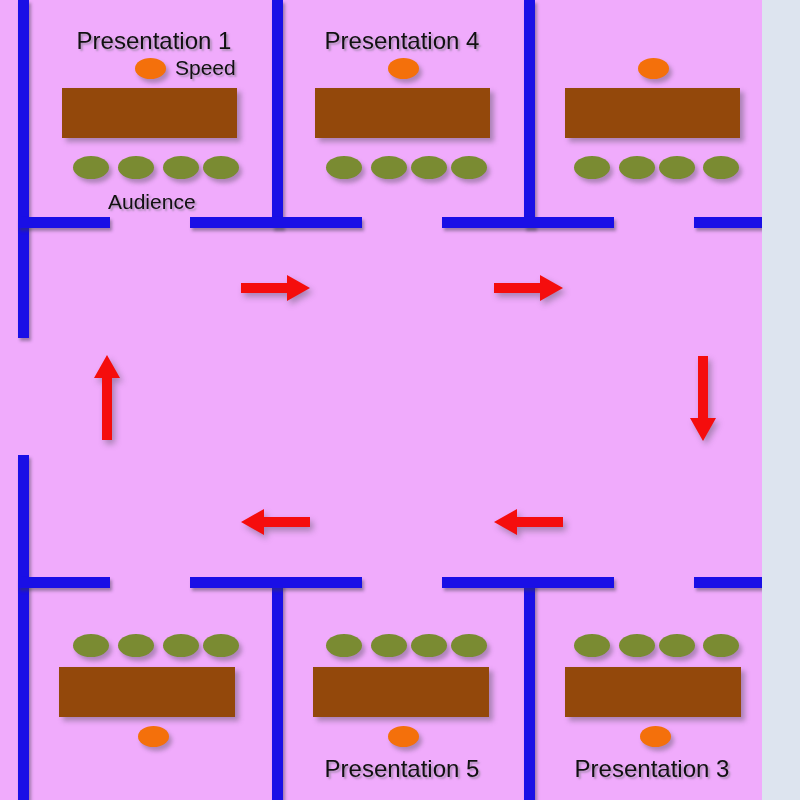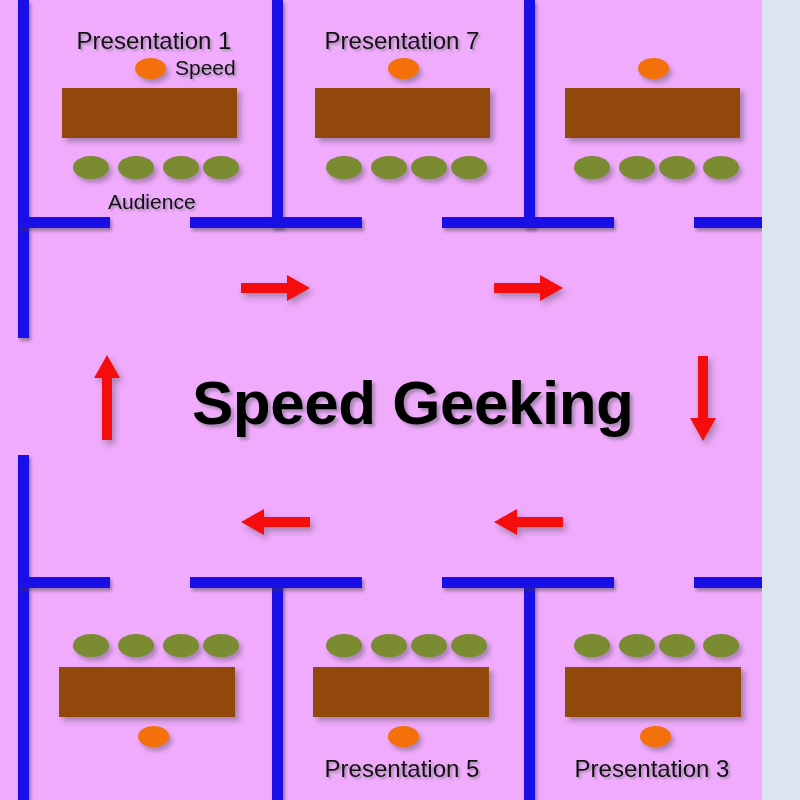--- a/index.html
+++ b/index.html
@@ -111,21 +111,21 @@
   <div class="room-label" style="left:74px; top:27px; width:160px;">Presentation 1</div>
   <div class="expert-dot" style="left:135px; top:58px;"></div>
   <div class="small-label" style="left:175px; top:56px;">Speed</div>
   <div class="table-rect" style="left:62px; top:88px; width:175px; height:50px;"></div>
   <div class="audience-dot" style="left:73px; top:156px;"></div>
   <div class="audience-dot" style="left:118px; top:156px;"></div>
   <div class="audience-dot" style="left:163px; top:156px;"></div>
   <div class="audience-dot" style="left:203px; top:156px;"></div>
   <div class="small-label" style="left:108px; top:190px;">Audience</div>
 
-  <div class="room-label" style="left:322px; top:27px; width:160px;">Presentation 7</div>
+  <div class="room-label" style="left:322px; top:27px; width:160px;">Presentation 4</div>
   <div class="expert-dot" style="left:388px; top:58px;"></div>
   <div class="table-rect" style="left:315px; top:88px; width:175px; height:50px;"></div>
   <div class="audience-dot" style="left:326px; top:156px;"></div>
   <div class="audience-dot" style="left:371px; top:156px;"></div>
   <div class="audience-dot" style="left:411px; top:156px;"></div>
   <div class="audience-dot" style="left:451px; top:156px;"></div>
 
   <div class="expert-dot" style="left:638px; top:58px;"></div>
   <div class="table-rect" style="left:565px; top:88px; width:175px; height:50px;"></div>
   <div class="audience-dot" style="left:574px; top:156px;"></div>
@@ -149,21 +149,20 @@
   <div class="room-label" style="left:322px; top:755px; width:160px;">Presentation 5</div>
 
   <div class="audience-dot" style="left:574px; top:634px;"></div>
   <div class="audience-dot" style="left:619px; top:634px;"></div>
   <div class="audience-dot" style="left:659px; top:634px;"></div>
   <div class="audience-dot" style="left:703px; top:634px;"></div>
   <div class="table-rect" style="left:565px; top:667px; width:176px; height:50px;"></div>
   <div class="expert-dot" style="left:640px; top:726px;"></div>
   <div class="room-label" style="left:572px; top:755px; width:160px;">Presentation 3</div>
 
-  <div class="big-title" style="left:192px; top:367px;">Speed Geeking</div>
 
   <svg class="arrow" style="left:241px; top:274px;" width="70" height="28" viewBox="0 0 70 28">
     <polygon points="0,9 46,9 46,1 69,14 46,27 46,19 0,19" fill="#f50d0d"></polygon>
   </svg>
 
   <svg class="arrow" style="left:494px; top:274px;" width="70" height="28" viewBox="0 0 70 28">
     <polygon points="0,9 46,9 46,1 69,14 46,27 46,19 0,19" fill="#f50d0d"></polygon>
   </svg>
 
   <svg class="arrow" style="left:689px; top:356px;" width="28" height="86" viewBox="0 0 28 86">

